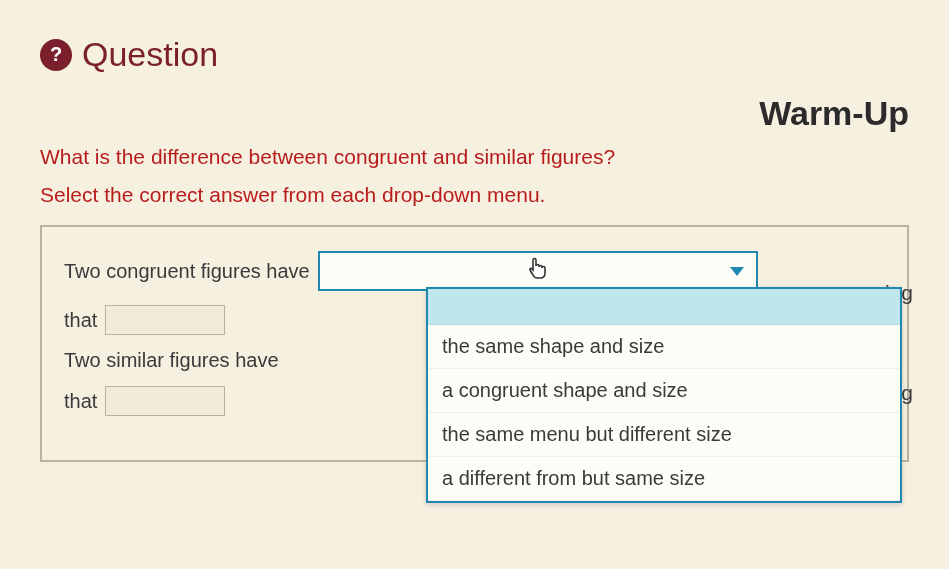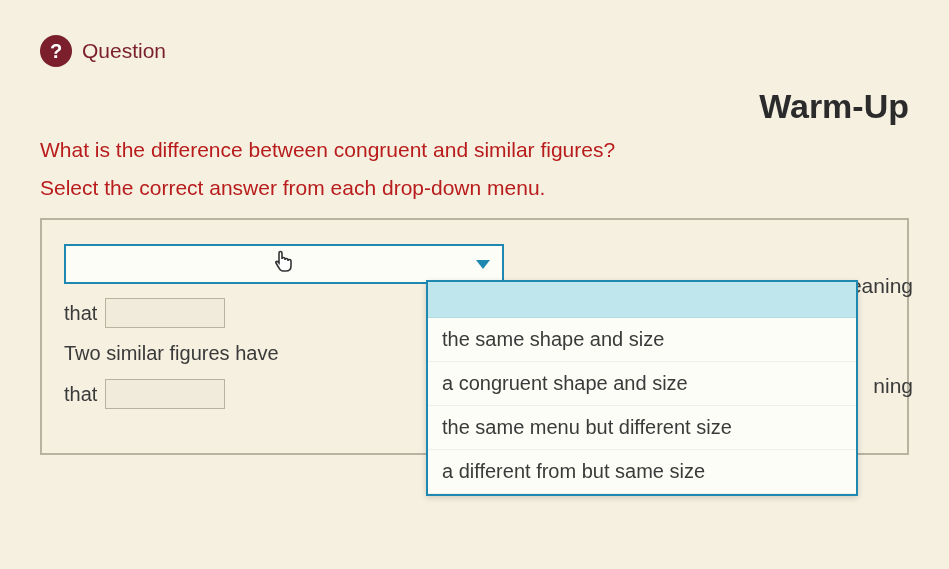--- a/index.html
+++ b/index.html
@@ -29,21 +29,21 @@
       border-radius: 50%;
       color: #fff;
       font-weight: bold;
       font-size: 20px;
       display: flex;
       align-items: center;
       justify-content: center;
     }
     .q-label {
       color: #7a1f2b;
-      font-size: 21px;
+      font-size: 34px;
       font-weight: 400;
     }
     .warmup-title {
       font-size: 34px;
       font-weight: 700;
       color: #2b2b2b;
       margin-bottom: 12px;
       text-align: right;
     }
     .prompt-line {
@@ -102,21 +102,21 @@
       top: 50%;
       transform: translate(-50%, -50%);
       font-size: 22px;
       color: #2b2b2b;
       pointer-events: none;
     }
     .dropdown-panel {
       position: absolute;
       top: 60px;
       left: 384px;
-      width: 432px;
+      width: 476px;
       border: 2px solid #1e88b0;
       background: #fdfdf7;
       z-index: 10;
       box-shadow: 0 2px 6px rgba(0,0,0,0.15);
     }
     .dropdown-option {
       padding: 10px 14px;
       font-size: 20px;
       color: #3a3a3a;
       cursor: pointer;
@@ -145,20 +145,21 @@
 </div>
 
 <h1 class="warmup-title">Warm-Up</h1>
 
 <p class="prompt-line">What is the difference between congruent and similar figures?</p>
 <p class="prompt-line">Select the correct answer from each drop-down menu.</p>
 
 <div class="content-box">
 
   <div class="statement-row">
+    <span class="statement-text">Two congruent figures have</span>
     <span class="dropdown-trigger">
       <span class="cursor-hand">
         <svg width="22" height="24" viewBox="0 0 22 24" fill="none" stroke="#333" stroke-width="1.6">
           <path d="M6 12 V4 a1.5 1.5 0 0 1 3 0 V10 a1.5 1.5 0 0 1 3 0 V11 a1.5 1.5 0 0 1 3 0 V12 a1.5 1.5 0 0 1 3 0 V17 c0 3 -2 5 -5 5 h-3 c-2 0 -3 -1 -4 -3 l-3 -5 c-0.5 -1 0.5 -2 1.5 -1.5 L6 14 Z" fill="#fff"></path>
         </svg>
       </span>
       <span class="caret-down"></span>
     </span>
   </div>
 

